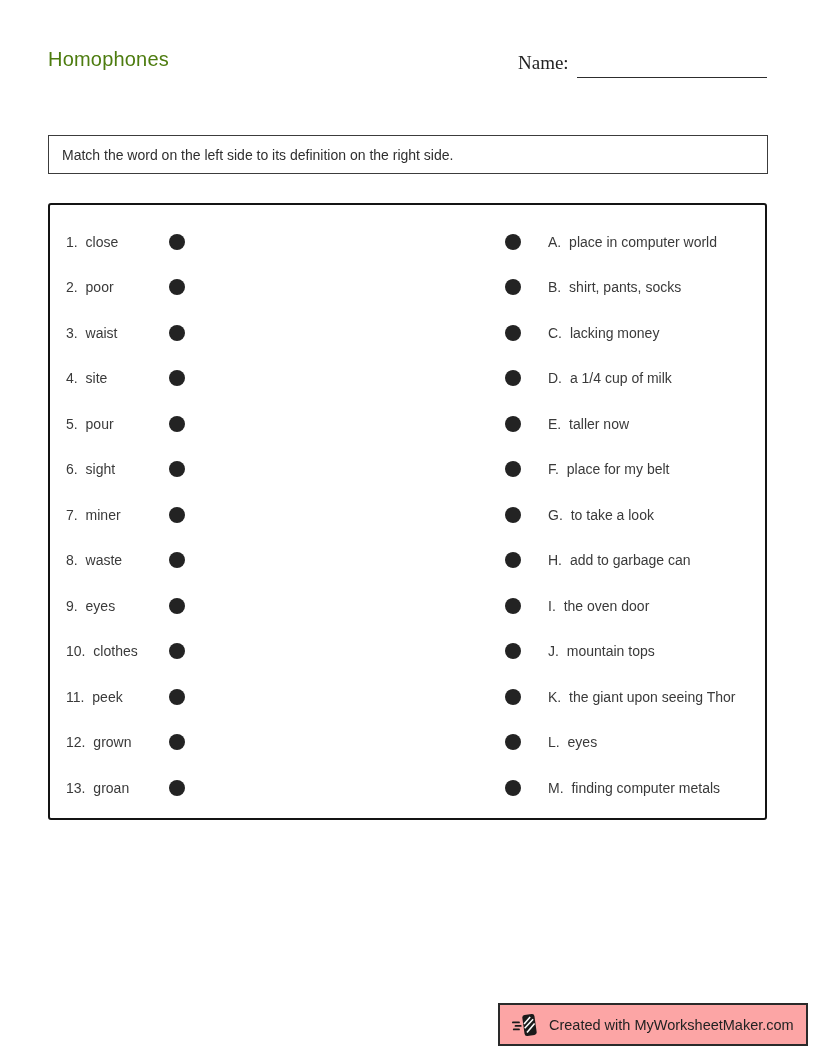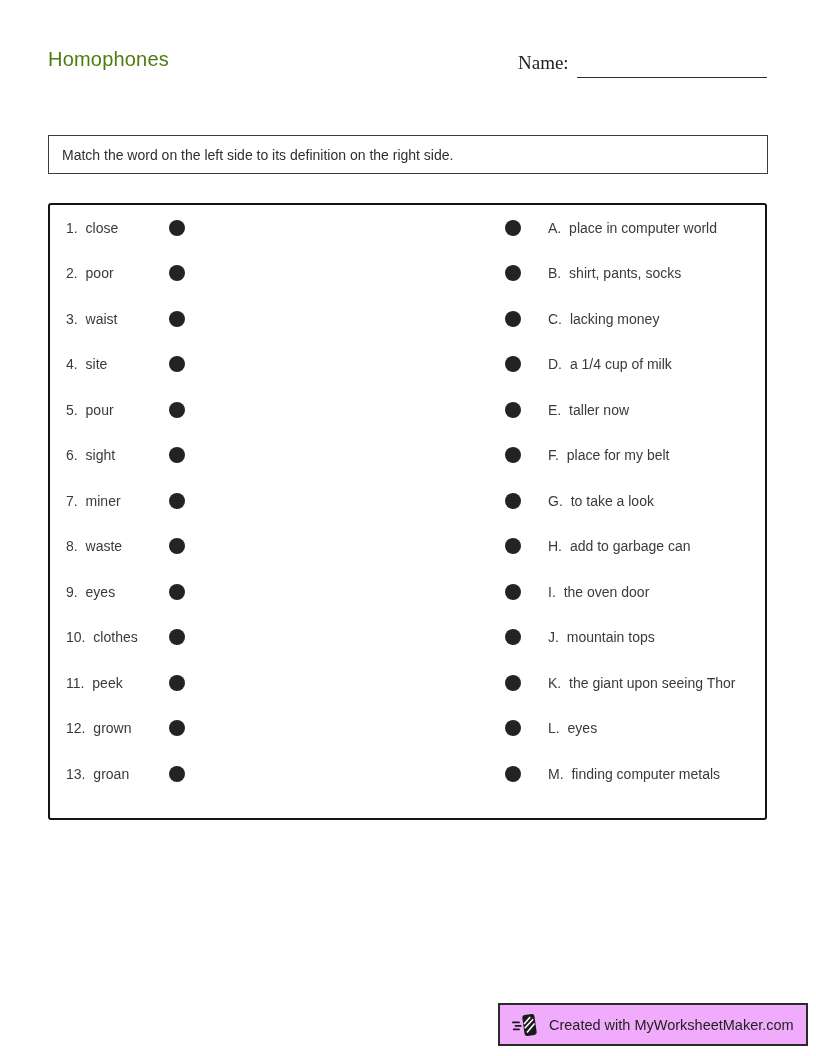--- a/index.html
+++ b/index.html
@@ -64,20 +64,21 @@
 
   
   .match-box {
     position: absolute;
     left: 48px;
     top: 203px;
     width: 719px;
     height: 617px;
     border: 2px solid #141414;
     border-radius: 3px;
+    padding-top: 14px;
     background: #ffffff;
   }
   .match-row {
     display: flex;
     align-items: center;
     height: 45.5px;
     padding-left: 16px;
     font-size: 14px;
     color: #3a3a3a;
   }
@@ -102,21 +103,21 @@
   .def-letter { margin-right: 4px; }
 
   
   .footer-badge {
     position: absolute;
     left: 498px;
     top: 1003px;
     width: 310px;
     height: 43px;
     border: 2px solid #2a2a2a;
-    background: #f0abfc;
+    background: #fca5a5;
     display: flex;
     align-items: center;
     padding: 0 12px;
     gap: 9px;
   }
   .footer-badge .logo { flex: none; width: 28px; height: 28px; }
   .footer-text {
     font-size: 14.5px;
     color: #222222;
     white-space: nowrap;

